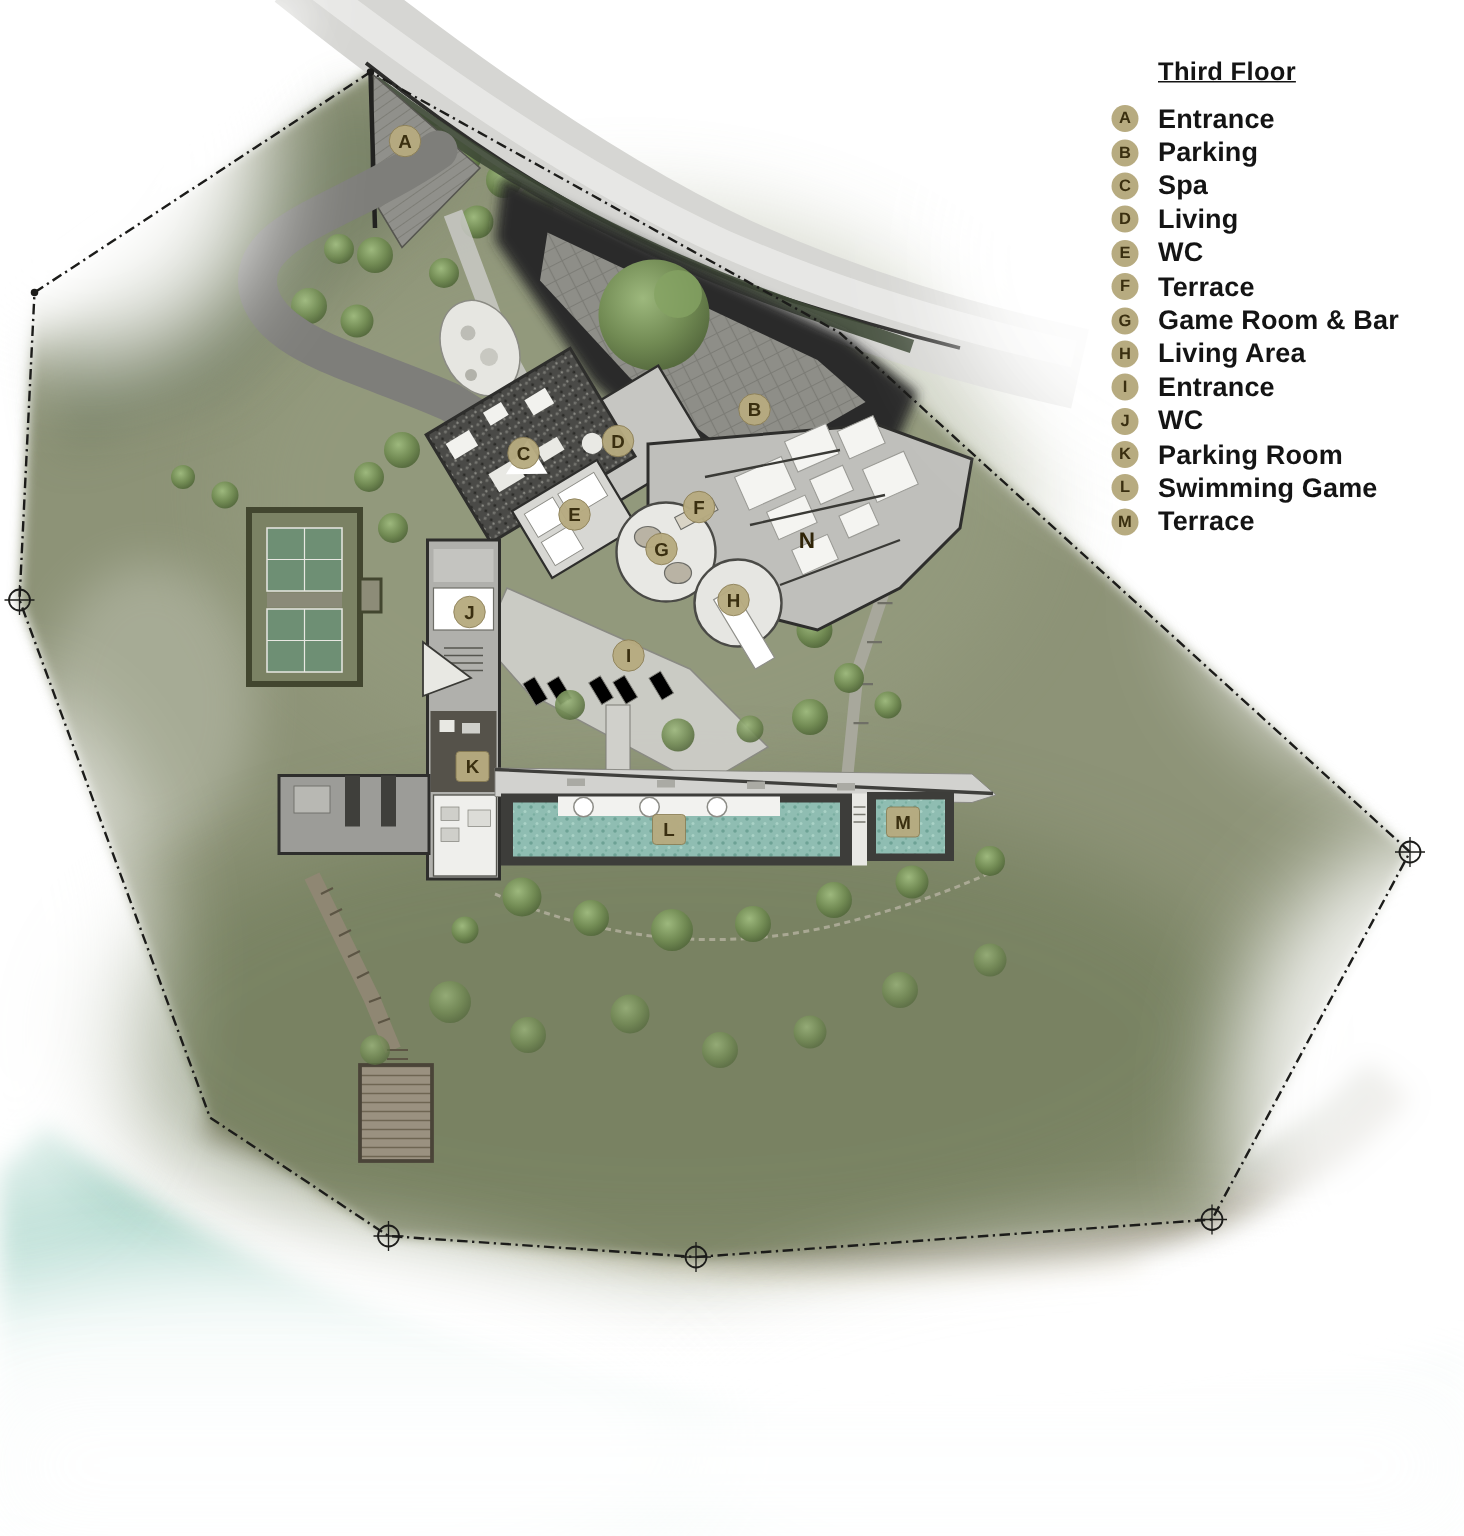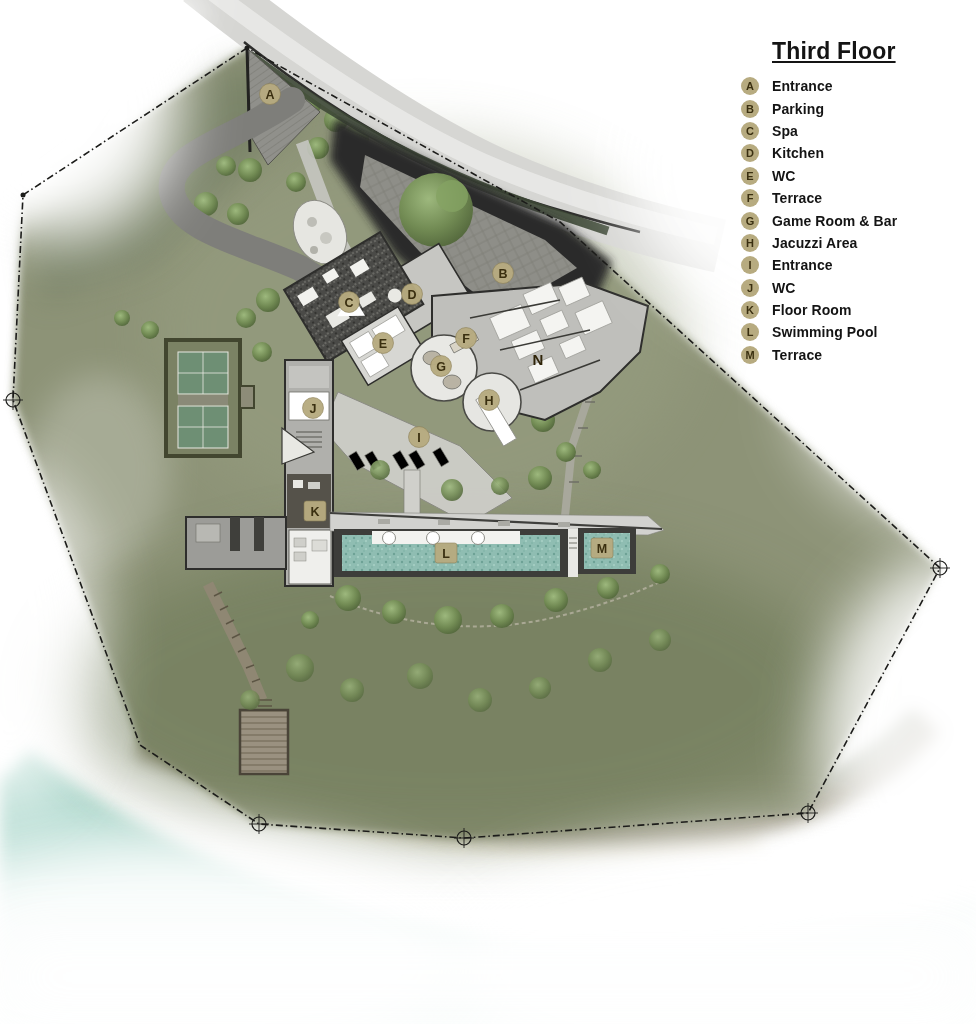--- a/index.html
+++ b/index.html
@@ -1,29 +1,29 @@
 <!DOCTYPE html>
 <html style="--marker-bg: #b7ab80; --marker-text: #3a2f10; --legend-text: #141414; --land: #8d9377; --land-dark: #66734f; --road: #d6d6d3; --wall: #2e2e2c;"><head>
 <meta charset="utf-8">
 <style>
   html,body{margin:0;padding:0;background:#ffffff;}
   body{width:976px;height:1024px;position:relative;overflow:hidden;
        font-family:"Liberation Sans", sans-serif;}
   #scene{position:absolute;left:0;top:0;}
   
   .legend{position:absolute;left:741px;top:38px;width:230px;}
-  .legend-title{font-size:23px;font-weight:bold;color:var(--legend-text,#111);
+  .legend-title{font-size:17px;font-weight:bold;color:var(--legend-text,#111);
                 text-decoration:underline;margin:0 0 10px 31px;letter-spacing:.2px;}
   .legend-row{display:flex;align-items:center;height:22.4px;}
   .legend-badge{width:18px;height:18px;border-radius:50%;
                 background:var(--marker-bg,#b7ab80);
                 color:var(--marker-text,#3a3217);
                 font-size:11px;font-weight:bold;display:flex;
                 align-items:center;justify-content:center;flex:0 0 18px;}
-  .legend-label{font-size:14px;font-weight:bold;color:var(--legend-text,#141414);
+  .legend-label{font-size:18px;font-weight:bold;color:var(--legend-text,#141414);
                 margin-left:13px;white-space:nowrap;letter-spacing:.1px;}
   
   .marker-letter{font-family:"Liberation Sans",sans-serif;font-weight:bold;}
 </style>
 </head>
 <body>
 
 <svg id="scene" width="976" height="1024" viewBox="0 0 976 1024">
   <defs>
     <filter id="b4" x="-30%" y="-30%" width="160%" height="160%">
@@ -416,52 +416,52 @@
       <div class="legend-row">
         <span class="legend-badge">B</span>
         <span class="legend-label">Parking</span>
       </div>
       <div class="legend-row">
         <span class="legend-badge">C</span>
         <span class="legend-label">Spa</span>
       </div>
       <div class="legend-row">
         <span class="legend-badge">D</span>
-        <span class="legend-label">Kitchen</span>
+        <span class="legend-label">Living</span>
       </div>
       <div class="legend-row">
         <span class="legend-badge">E</span>
         <span class="legend-label">WC</span>
       </div>
       <div class="legend-row">
         <span class="legend-badge">F</span>
         <span class="legend-label">Terrace</span>
       </div>
       <div class="legend-row">
         <span class="legend-badge">G</span>
         <span class="legend-label">Game Room &amp; Bar</span>
       </div>
       <div class="legend-row">
         <span class="legend-badge">H</span>
-        <span class="legend-label">Jacuzzi Area</span>
+        <span class="legend-label">Living Area</span>
       </div>
       <div class="legend-row">
         <span class="legend-badge">I</span>
         <span class="legend-label">Entrance</span>
       </div>
       <div class="legend-row">
         <span class="legend-badge">J</span>
         <span class="legend-label">WC</span>
       </div>
       <div class="legend-row">
         <span class="legend-badge">K</span>
-        <span class="legend-label">Floor Room</span>
+        <span class="legend-label">Parking Room</span>
       </div>
       <div class="legend-row">
         <span class="legend-badge">L</span>
-        <span class="legend-label">Swimming Pool</span>
+        <span class="legend-label">Swimming Game</span>
       </div>
       <div class="legend-row">
         <span class="legend-badge">M</span>
         <span class="legend-label">Terrace</span>
       </div>
     </div>
 </div>
 
 </body></html>

